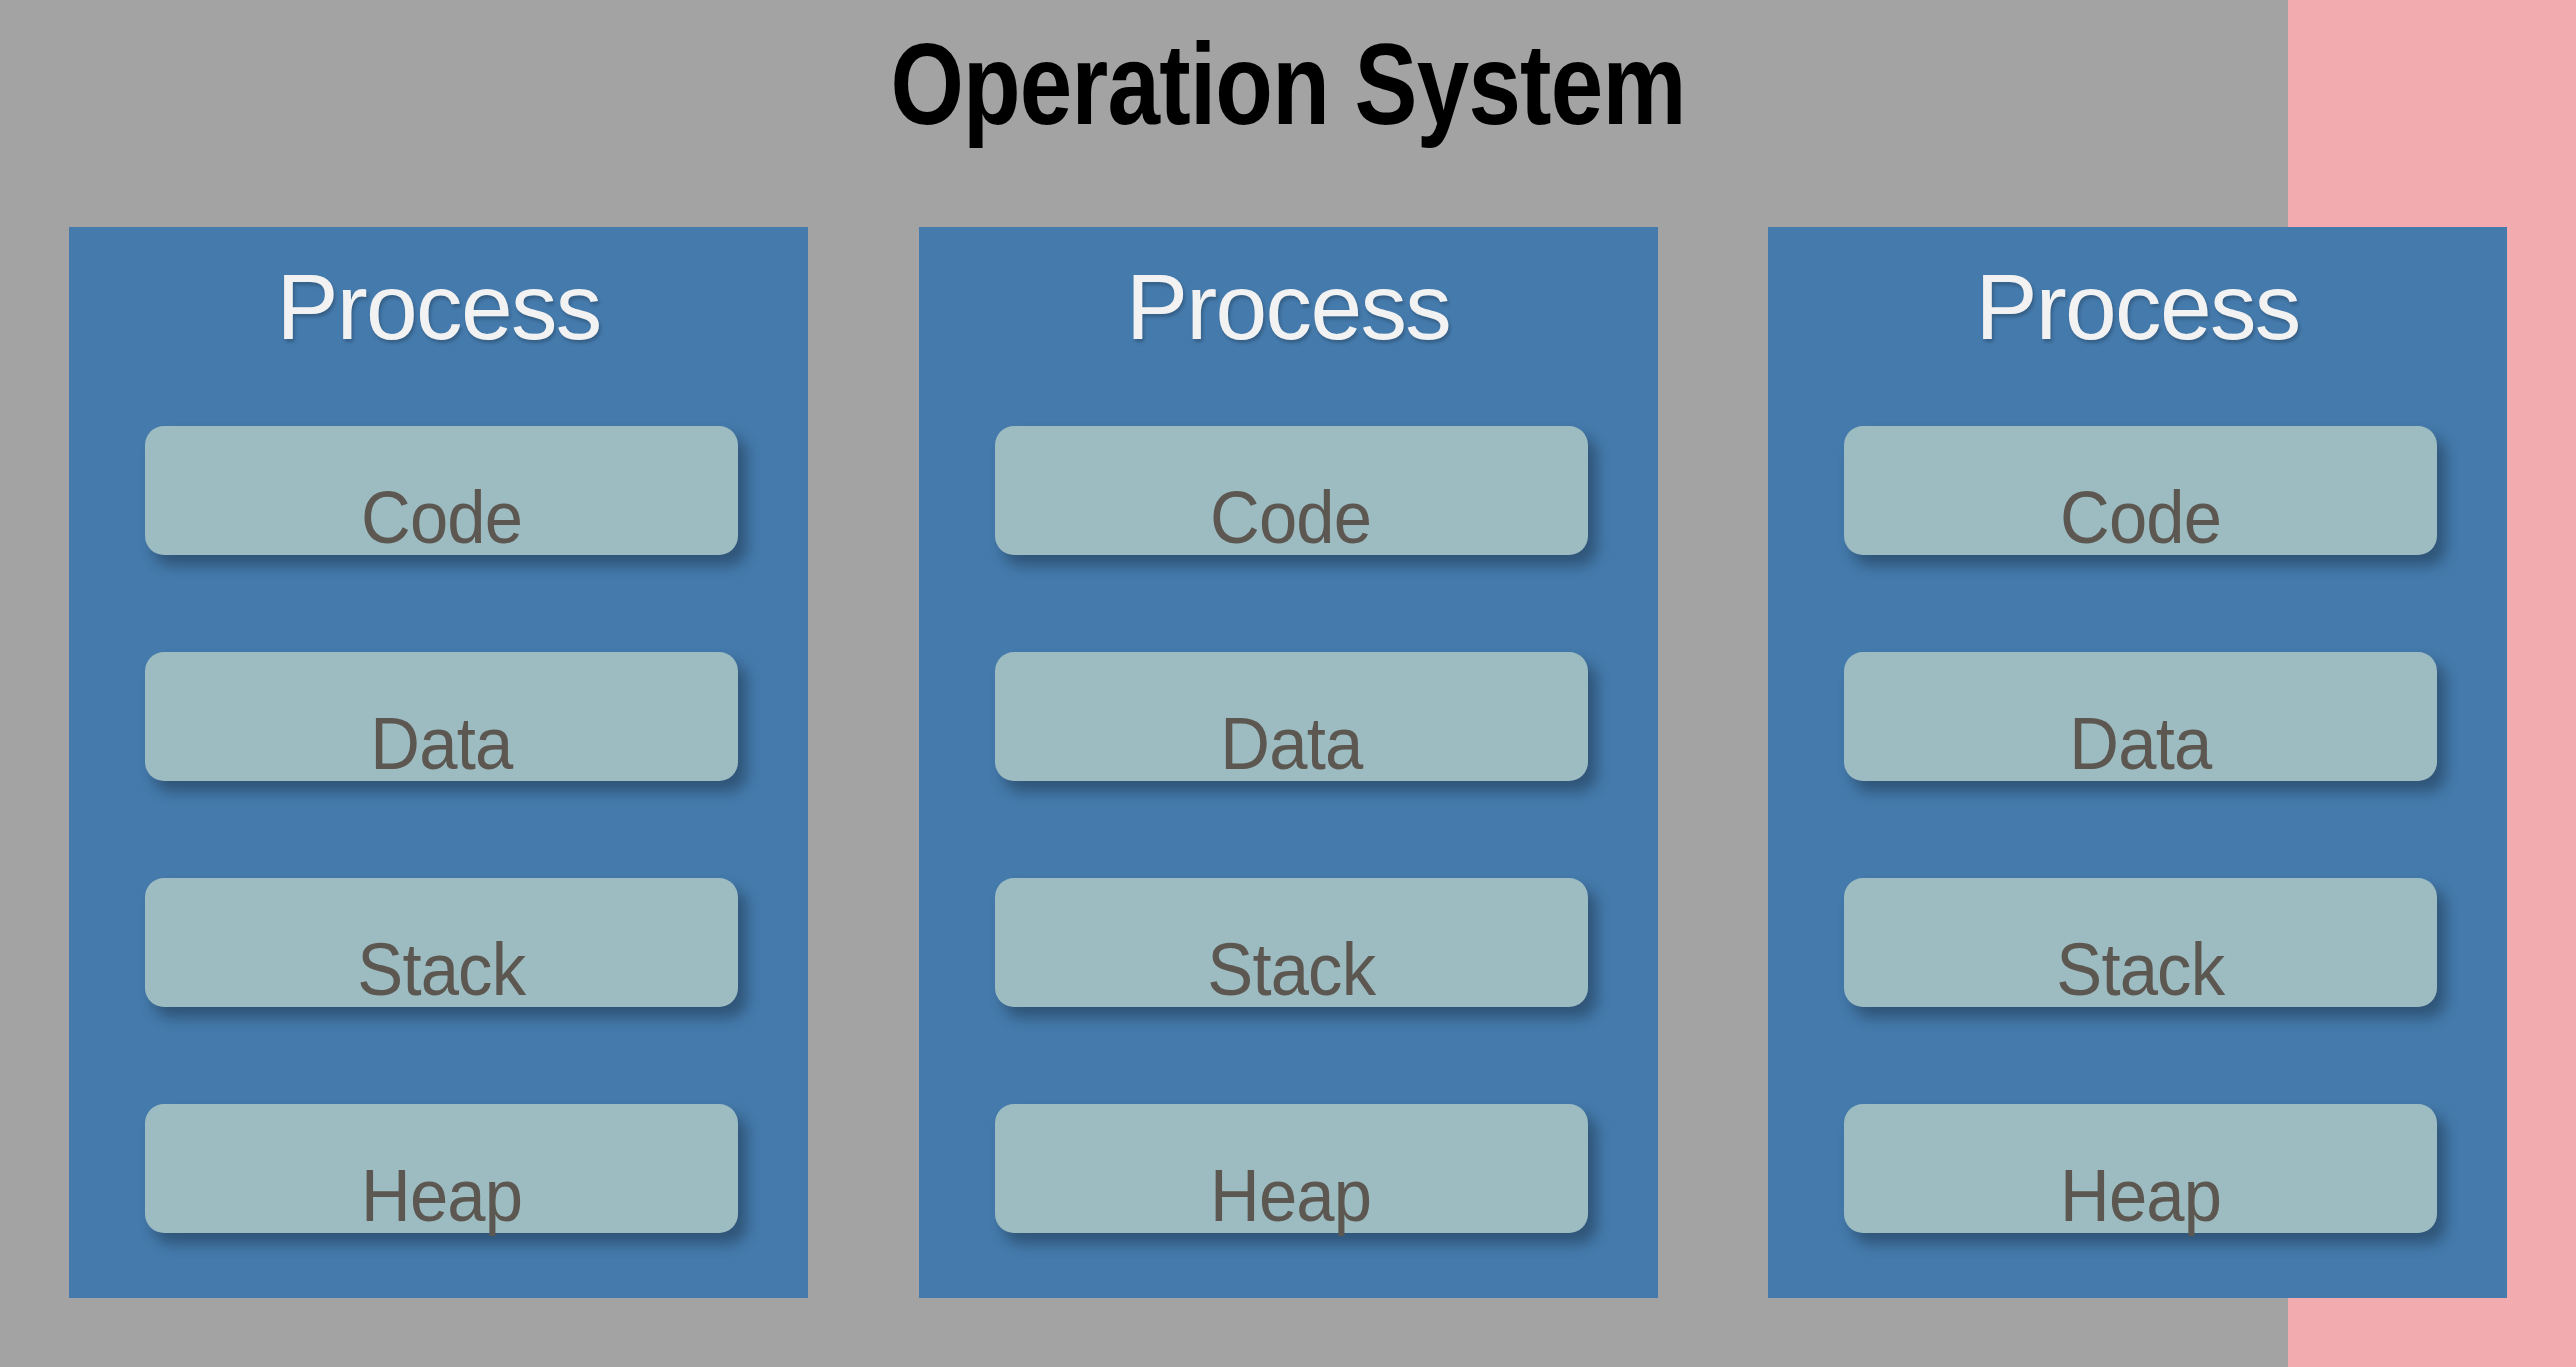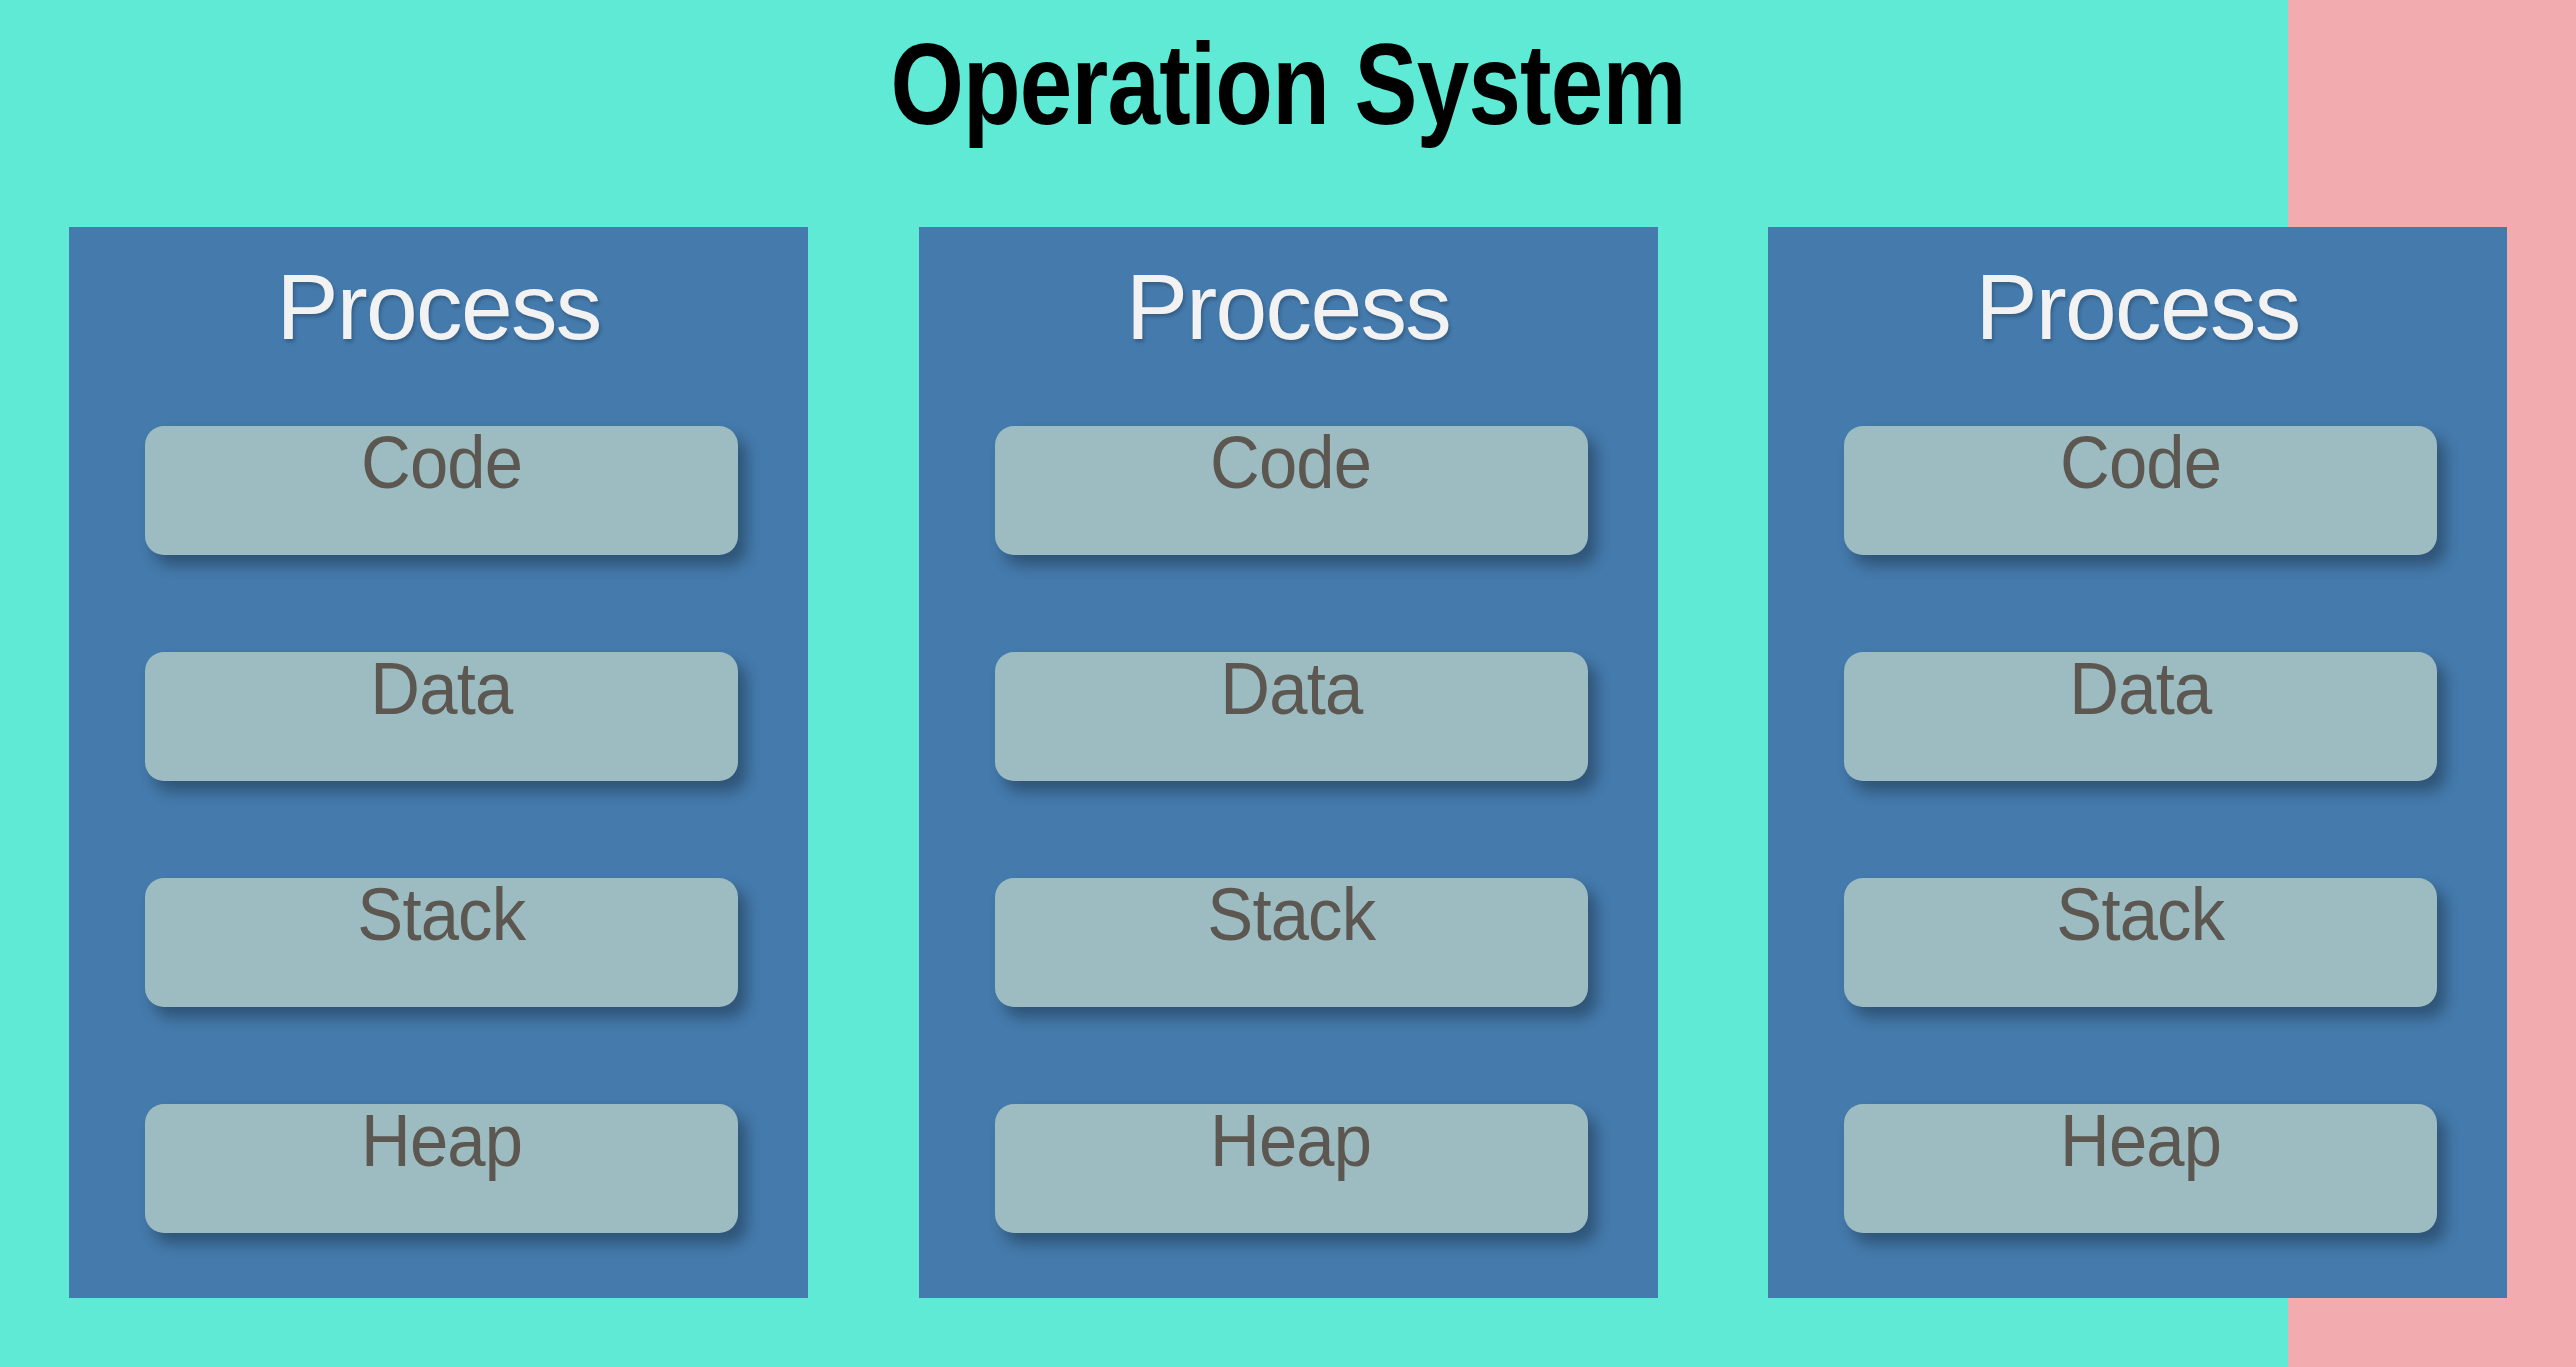--- a/index.html
+++ b/index.html
@@ -11,21 +11,21 @@
     width: 2576px;
     height: 1368px;
     overflow: hidden;
     font-family: "Liberation Sans", "DejaVu Sans", sans-serif;
   }
 
   #canvas {
     position: relative;
     width: 2288px;
     height: 1368px;
-    background: #5eead4;
+    background: #a3a3a3;
   }
 
   
   .os-title {
     position: absolute;
     left: 0;
     top: 24px;
     width: 2576px;
     text-align: center;
     font-family: "Liberation Sans Narrow", "Liberation Sans", "DejaVu Sans", sans-serif;
@@ -82,21 +82,21 @@
     width: 593px;
   }
 
   .segment-box {
     width: 593px;
     height: 129px;
     background: #9dbcc2;
     border-radius: 19px;
     margin-bottom: 97px;
     display: flex;
-    align-items: flex-start;
+    align-items: flex-end;
     justify-content: center;
     box-shadow: 8.6px 10.3px 13.8px rgba(0,0,0,0.30);
     box-sizing: border-box;
   }
   .segment-box:last-child { margin-bottom: 8px; }
 
   .segment-label {
     font-family: "Liberation Sans", "DejaVu Sans", sans-serif;
     font-size: 74px;
     font-weight: normal;

